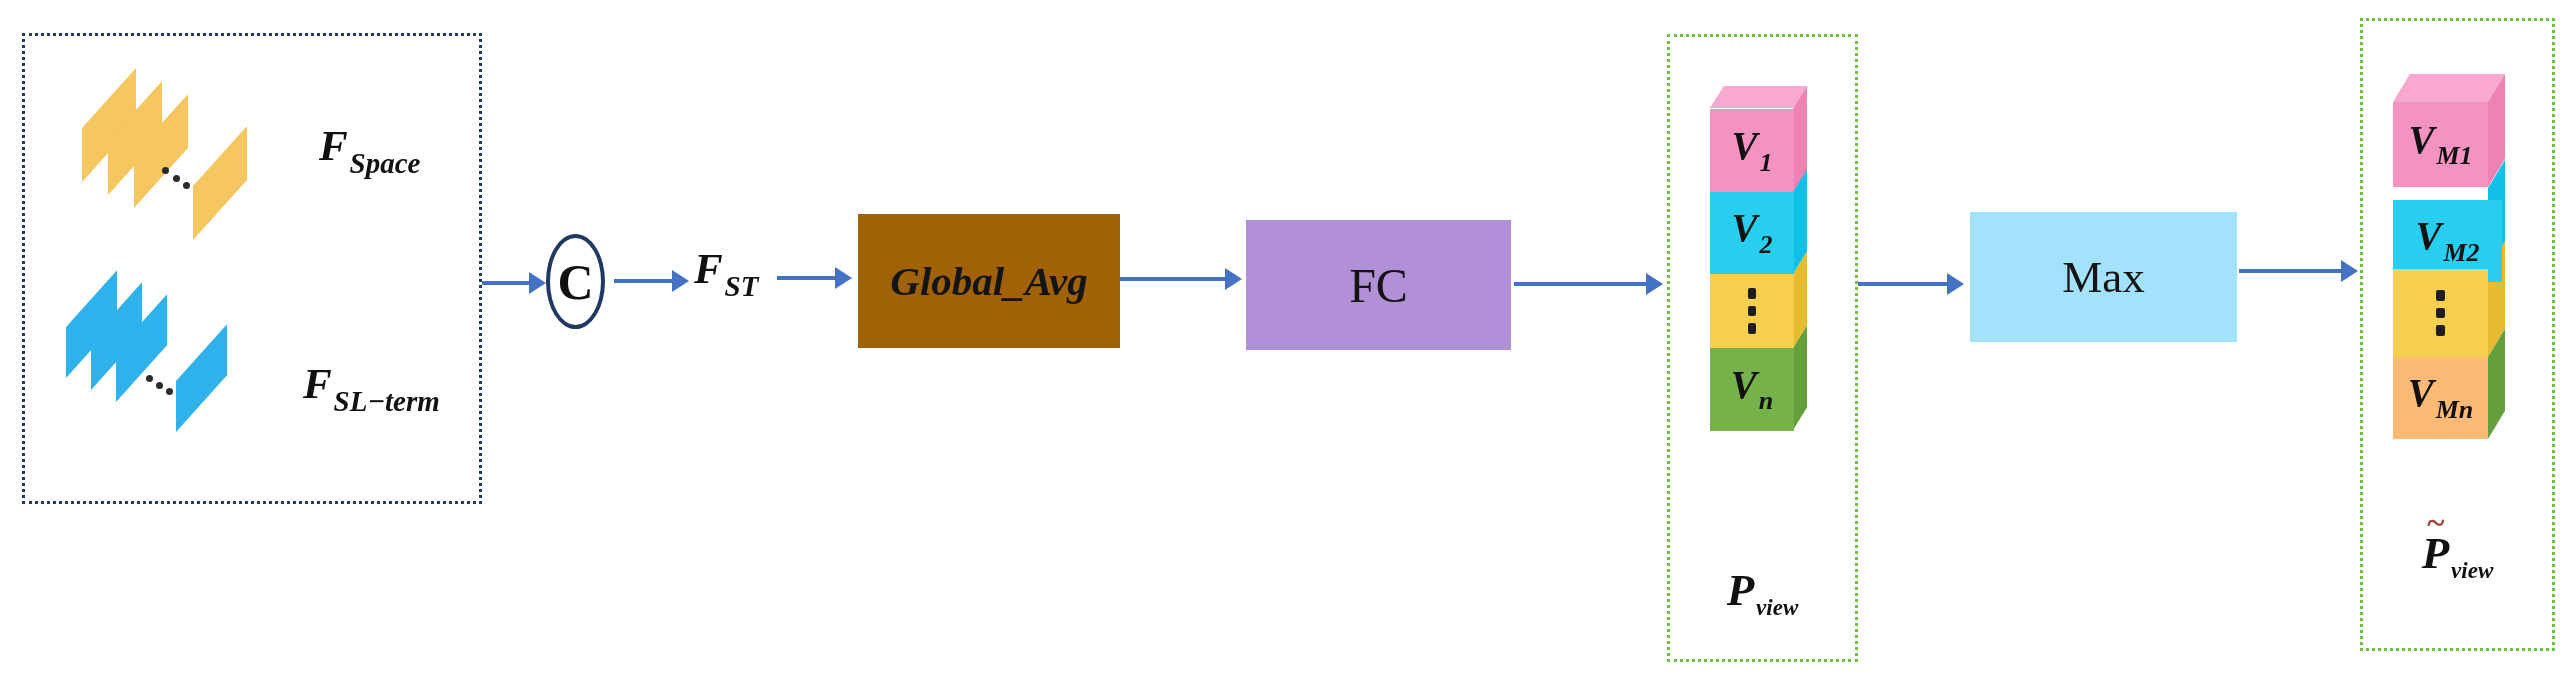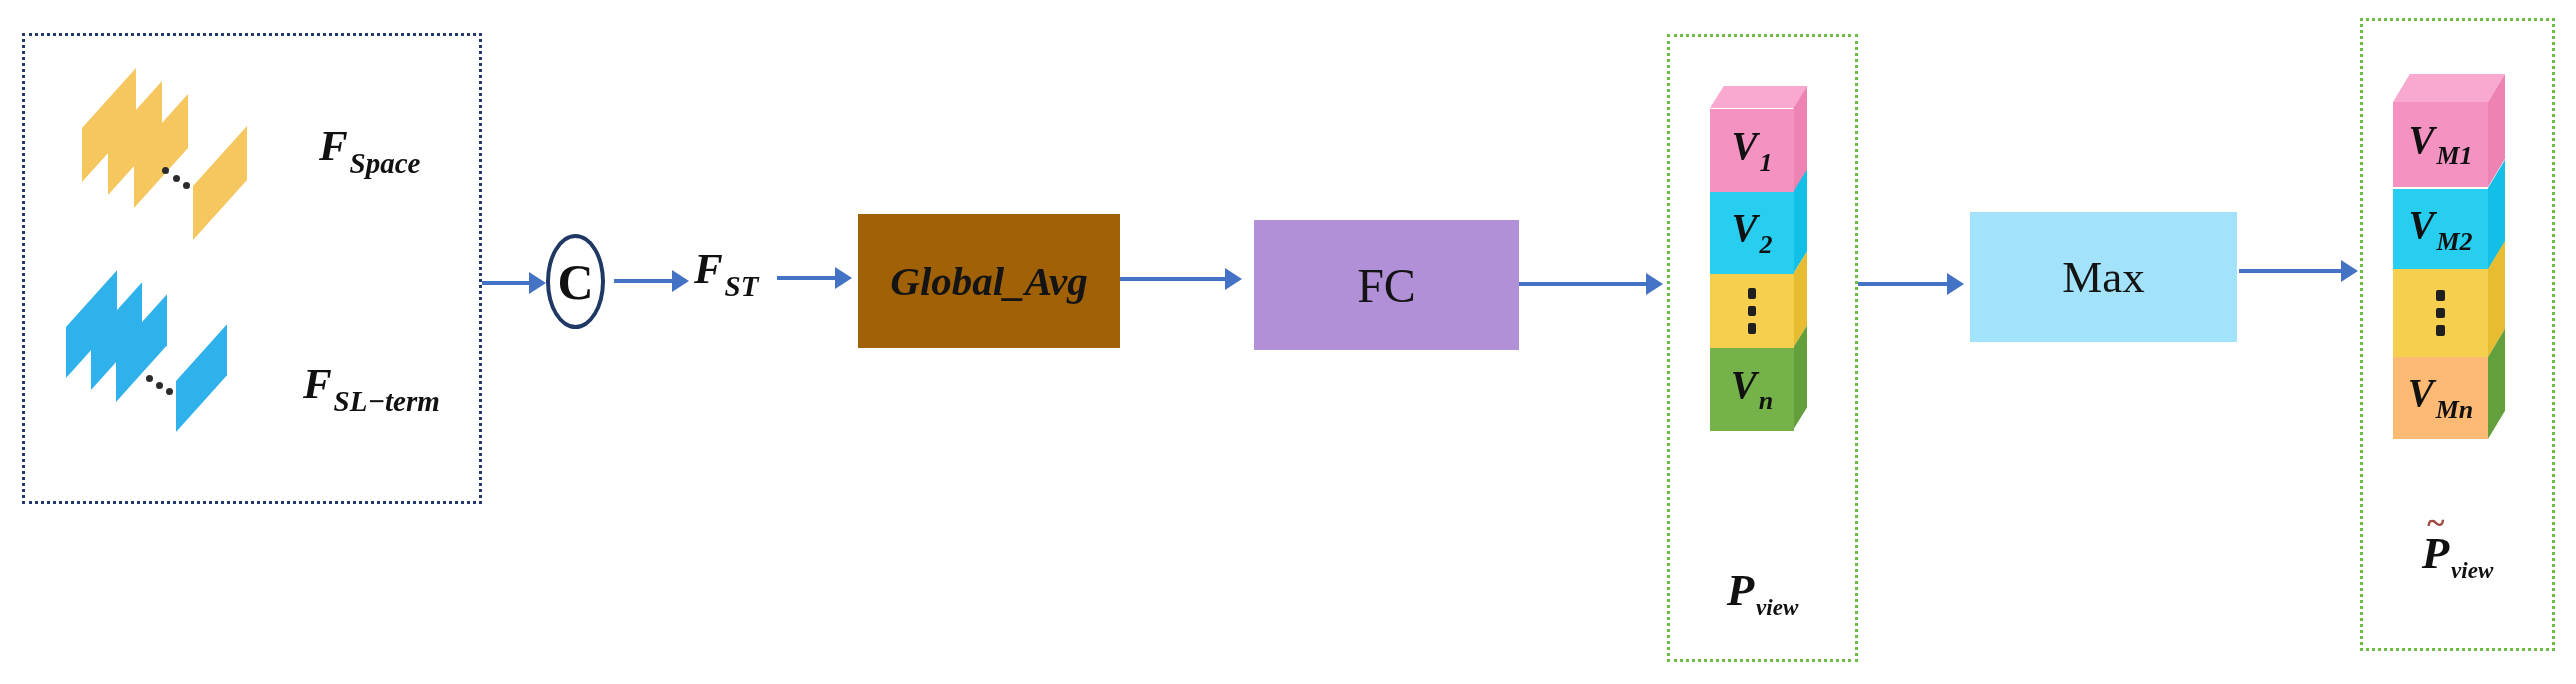--- a/index.html
+++ b/index.html
@@ -117,21 +117,21 @@
   <div class="concat" style="border-color: rgb(31, 56, 100);">
       <span>C</span>
     </div>
 
   <span class="math" style="left:694px;top:247px;text-align:center;"><span>F</span><sub>ST</sub></span>
 
   <div class="pbox gavg" style="background-color: #a16207;">
       <span>Global_Avg</span>
     </div>
 
-  <div class="pbox fc" style="background-color: rgb(178, 144, 216); margin-left: 8px;">
+  <div class="pbox fc" style="background-color: rgb(178, 144, 216);">
       <span>FC</span>
     </div>
 
   <div class="pbox max" style="background-color: rgb(162, 226, 250);">
       <span>Max</span>
     </div>
 
   <div class="viewbox" style="left: 1667px; top: 34px; width: 191px; height: 628px; border-color: rgb(108, 190, 68);"></div>
 
   <div>
@@ -168,21 +168,21 @@
   <div>
     <div class="topface s2" style="left: 2393px; top: 74px; width: 95px; height: 28px; background-color: rgb(249, 168, 207);"></div>
     <div class="sideface s2" style="left: 2488px; top: 102px; width: 16.7px; height: 85px; background-color: rgb(238, 131, 179);"></div>
     <div class="sideface s2" style="left: 2488px; top: 188px; width: 16.7px; height: 82px; background-color: rgb(18, 191, 230);"></div>
     <div class="sideface s2" style="left: 2488px; top: 269px; width: 16.7px; height: 88px; background-color: rgb(232, 188, 48);"></div>
     <div class="sideface s2" style="left: 2488px; top: 357px; width: 16.7px; height: 82px; background-color: rgb(99, 160, 60);"></div>
 
     <div class="front" style="left: 2393px; top: 102px; width: 95px; height: 85px; background-color: rgb(244, 147, 193);">
       <span class="math blab"><span>V</span><sub>M1</sub></span>
     </div>
-    <div class="front" style="left: 2393px; top: 189px; width: 95px; height: 82px; background-color: rgb(39, 206, 240);">
+    <div class="front" style="left: 2393px; top: 200px; width: 109px; height: 82px; background-color: rgb(39, 206, 240);">
       <span class="math blab"><span>V</span><sub>M2</sub></span>
     </div>
     <div class="front" style="left: 2393px; top: 269px; width: 95px; height: 88px; background-color: rgb(245, 207, 77);">
       <span class="vdots">
           <i></i>
           <i></i>
           <i></i>
         </span>
     </div>
     <div class="front" style="left: 2393px; top: 357px; width: 95px; height: 82px; background-color: #fdba74;">

